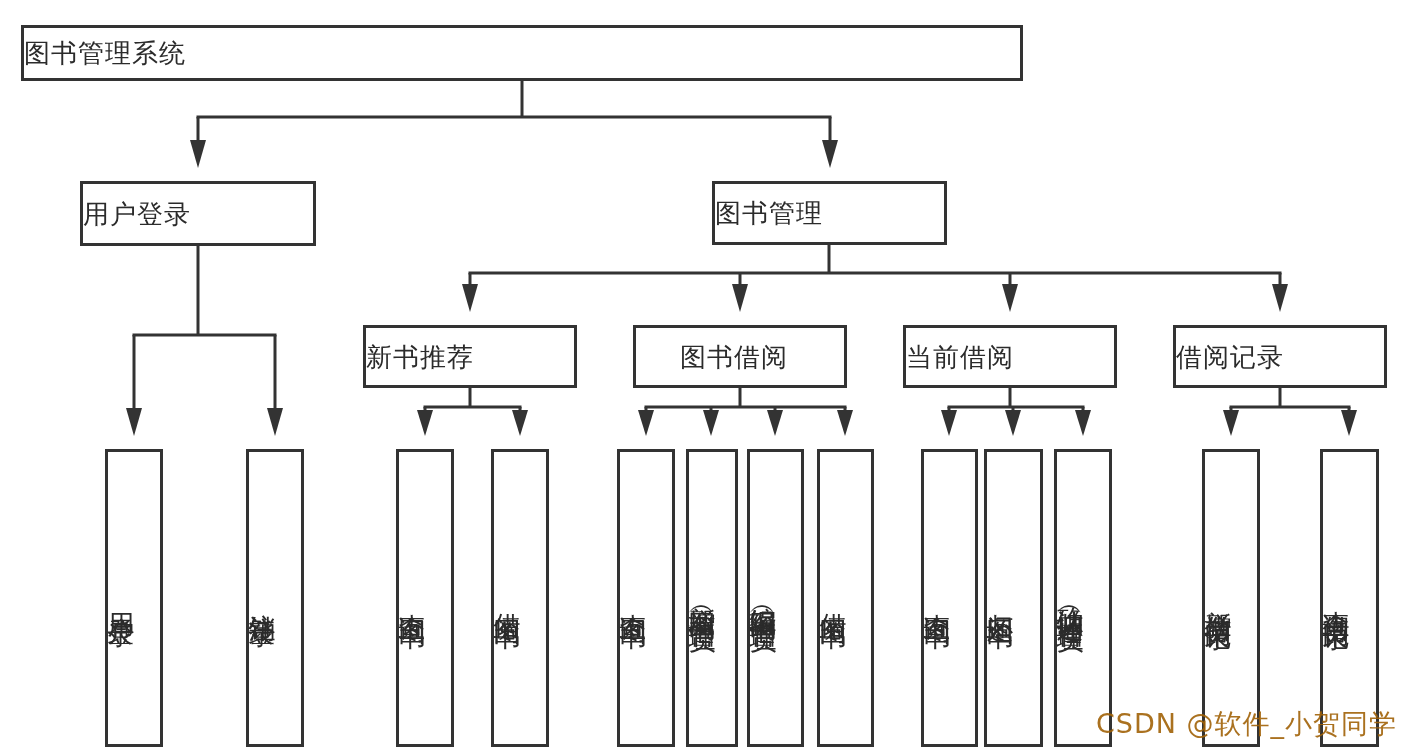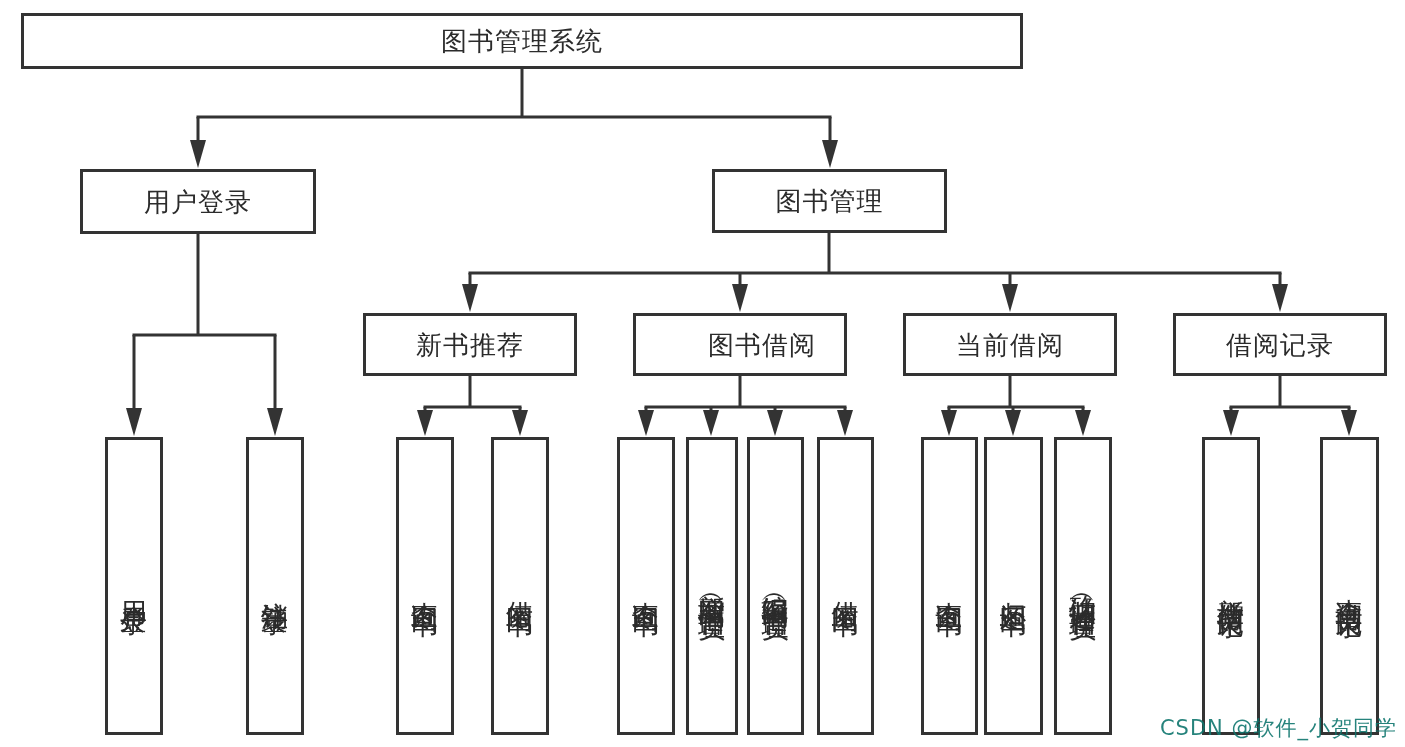--- a/index.html
+++ b/index.html
@@ -9,44 +9,45 @@
     background:#ffffff;
     font-family:"DejaVu Sans","Liberation Sans",sans-serif;
     overflow:hidden;
   }
   .connector-layer{position:absolute;left:0;top:0;z-index:1;}
   .node{
     position:absolute;
     box-sizing:border-box;
     border:3px solid #333333;
     background:#ffffff;
-    display:flex;align-items:center;justify-content:center;
+    display:flex;align-items:center;justify-content:flex-start;
     z-index:2;
+    margin-top:12px;
   }
   .node .hlabel{
     color:#2b2b2b;
     font-size:26px;
     line-height:1;
     white-space:nowrap;
     letter-spacing:1px;
   }
   .node .vlabel{
     color:#2b2b2b;
     font-size:27px;
     writing-mode:vertical-rl;
     text-orientation:mixed;
     letter-spacing:3px;
     line-height:1;
     max-height:288px;
   }
   .watermark{
     position:absolute;
     right:8px;bottom:5px;
-    font-size:21px;
-    color:#0f766e;
+    font-size:27px;
+    color:#a16207;
     letter-spacing:1px;
     z-index:3;
     opacity:0.9;
     white-space:nowrap;
     margin-left:48px;
   }
   svg path{stroke:#333333;stroke-width:3;fill:none;}
   svg polygon{fill:#333333;stroke:none;}
 </style>
 </head>

